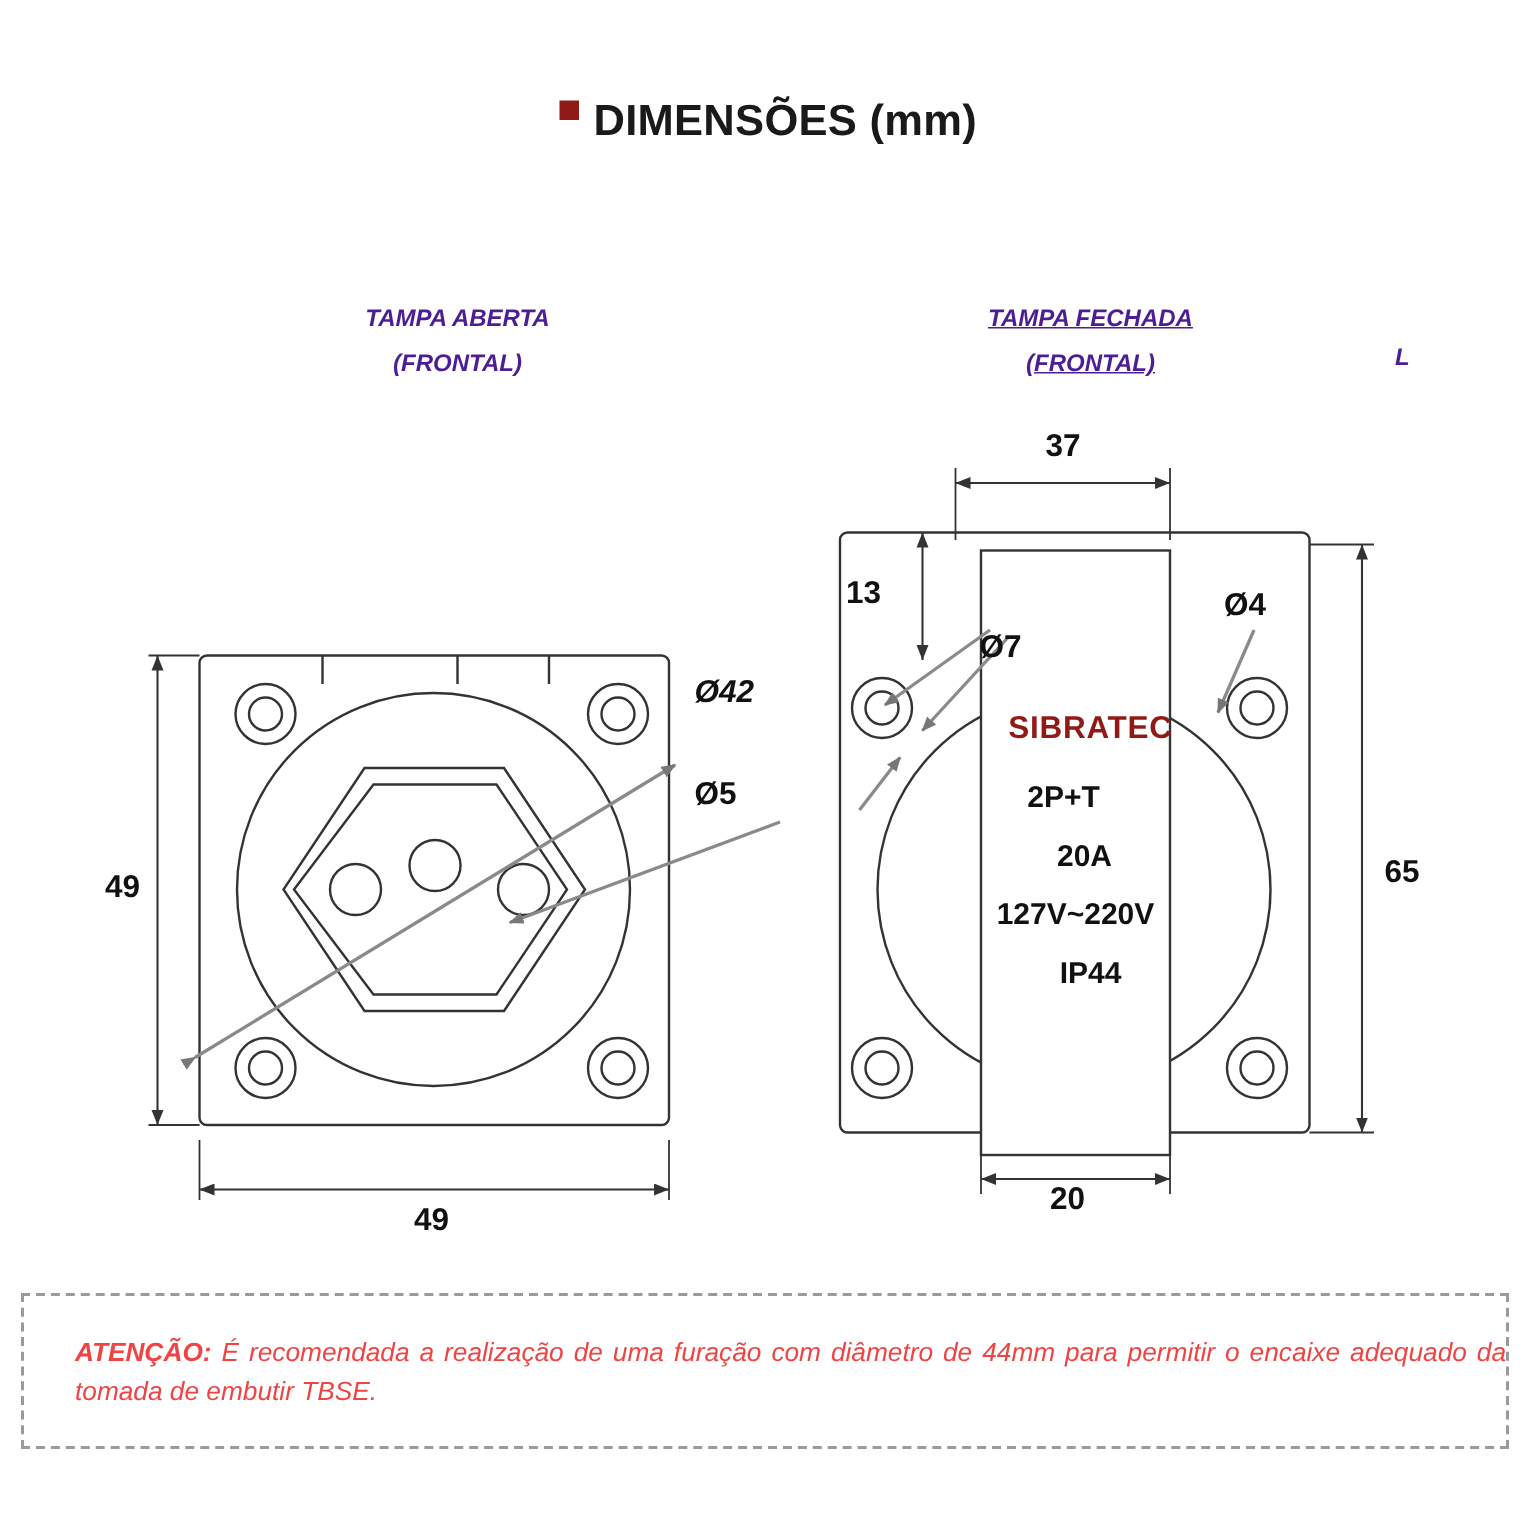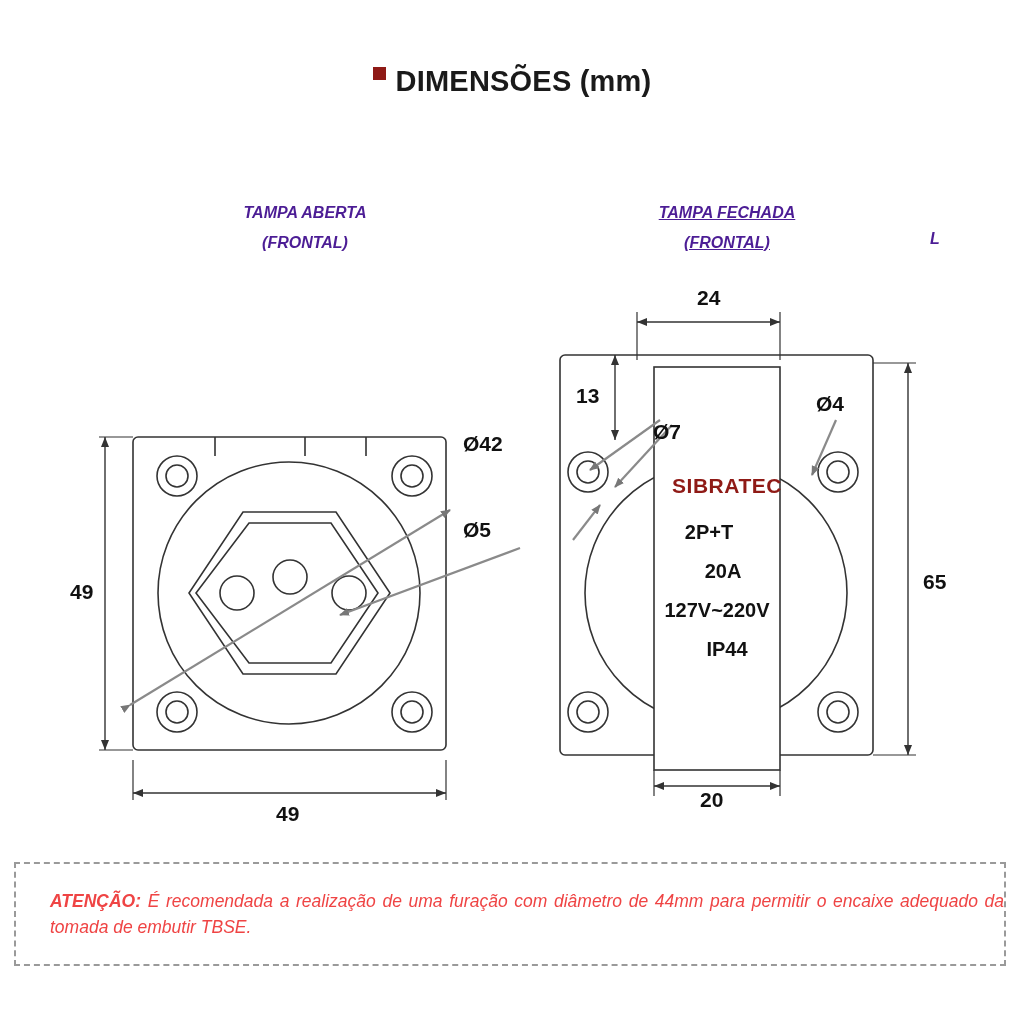--- a/index.html
+++ b/index.html
@@ -232,26 +232,26 @@
         <path d="M672 425 L615 487" marker-end="url(#arrLead)"></path>
         <path d="M660 420 L590 470" marker-end="url(#arrLead)"></path>
         <path d="M573 540 L600 505" marker-end="url(#arrLead)"></path>
         <path d="M836 420 L812 475" marker-end="url(#arrLead)"></path>
       </g>
     </g>
   </svg>
 
   <div class="dim-label" style="left:70px;  top:580px;">49</div>
   <div class="dim-label" style="left:276px; top:802px;">49</div>
-  <div class="dim-label" style="left:463px; top:432px;">Ø42</div>
+  <div class="dim-label" style="left:463px; top:450px;font-style:italic;">Ø42</div>
   <div class="dim-label" style="left:463px; top:518px;">Ø5</div>
 
-  <div class="dim-label" style="left:697px; top:286px;">24</div>
+  <div class="dim-label" style="left:697px; top:286px;">37</div>
   <div class="dim-label" style="left:700px; top:788px;">20</div>
-  <div class="dim-label" style="left:576px; top:384px;">13</div>
+  <div class="dim-label" style="left:564px; top:384px;">13</div>
   <div class="dim-label" style="left:653px; top:392px;margin-top:28px;">Ø7</div>
   <div class="dim-label" style="left:816px; top:392px;">Ø4</div>
   <div class="dim-label" style="left:923px; top:570px;">65</div>
 
   <div class="brand" style="left:655px; top:474px; width:144px; text-align:center;">SIBRATEC</div>
   <div class="spec-line" style="left:655px; top:521px; width:108px;">2P+T</div>
   <div class="spec-line" style="left:655px; top:560px; width:136px;">20A</div>
   <div class="spec-line" style="left:645px; top:599px; width:144px;">127V~220V</div>
   <div class="spec-line" style="left:655px; top:638px; width:144px;">IP44</div>
 

